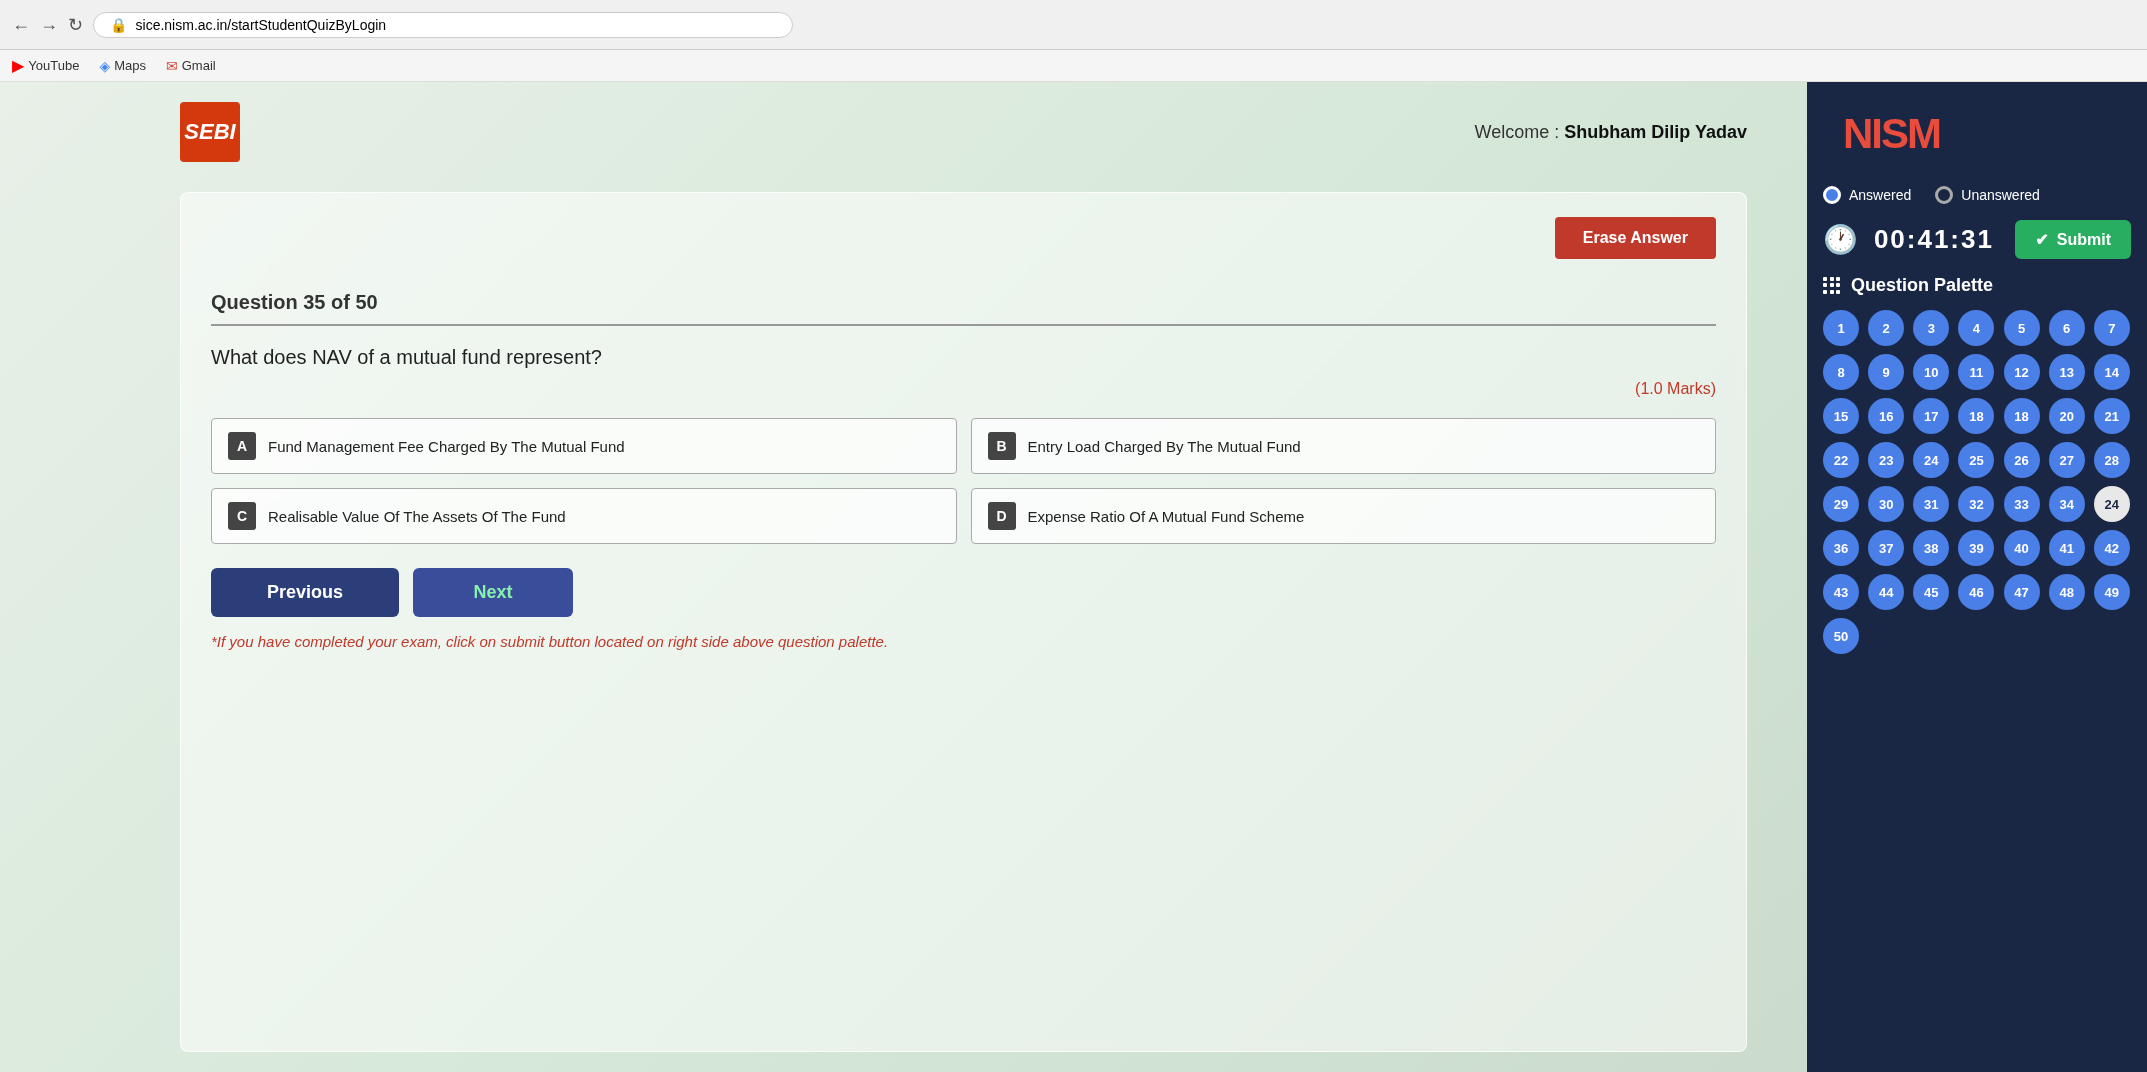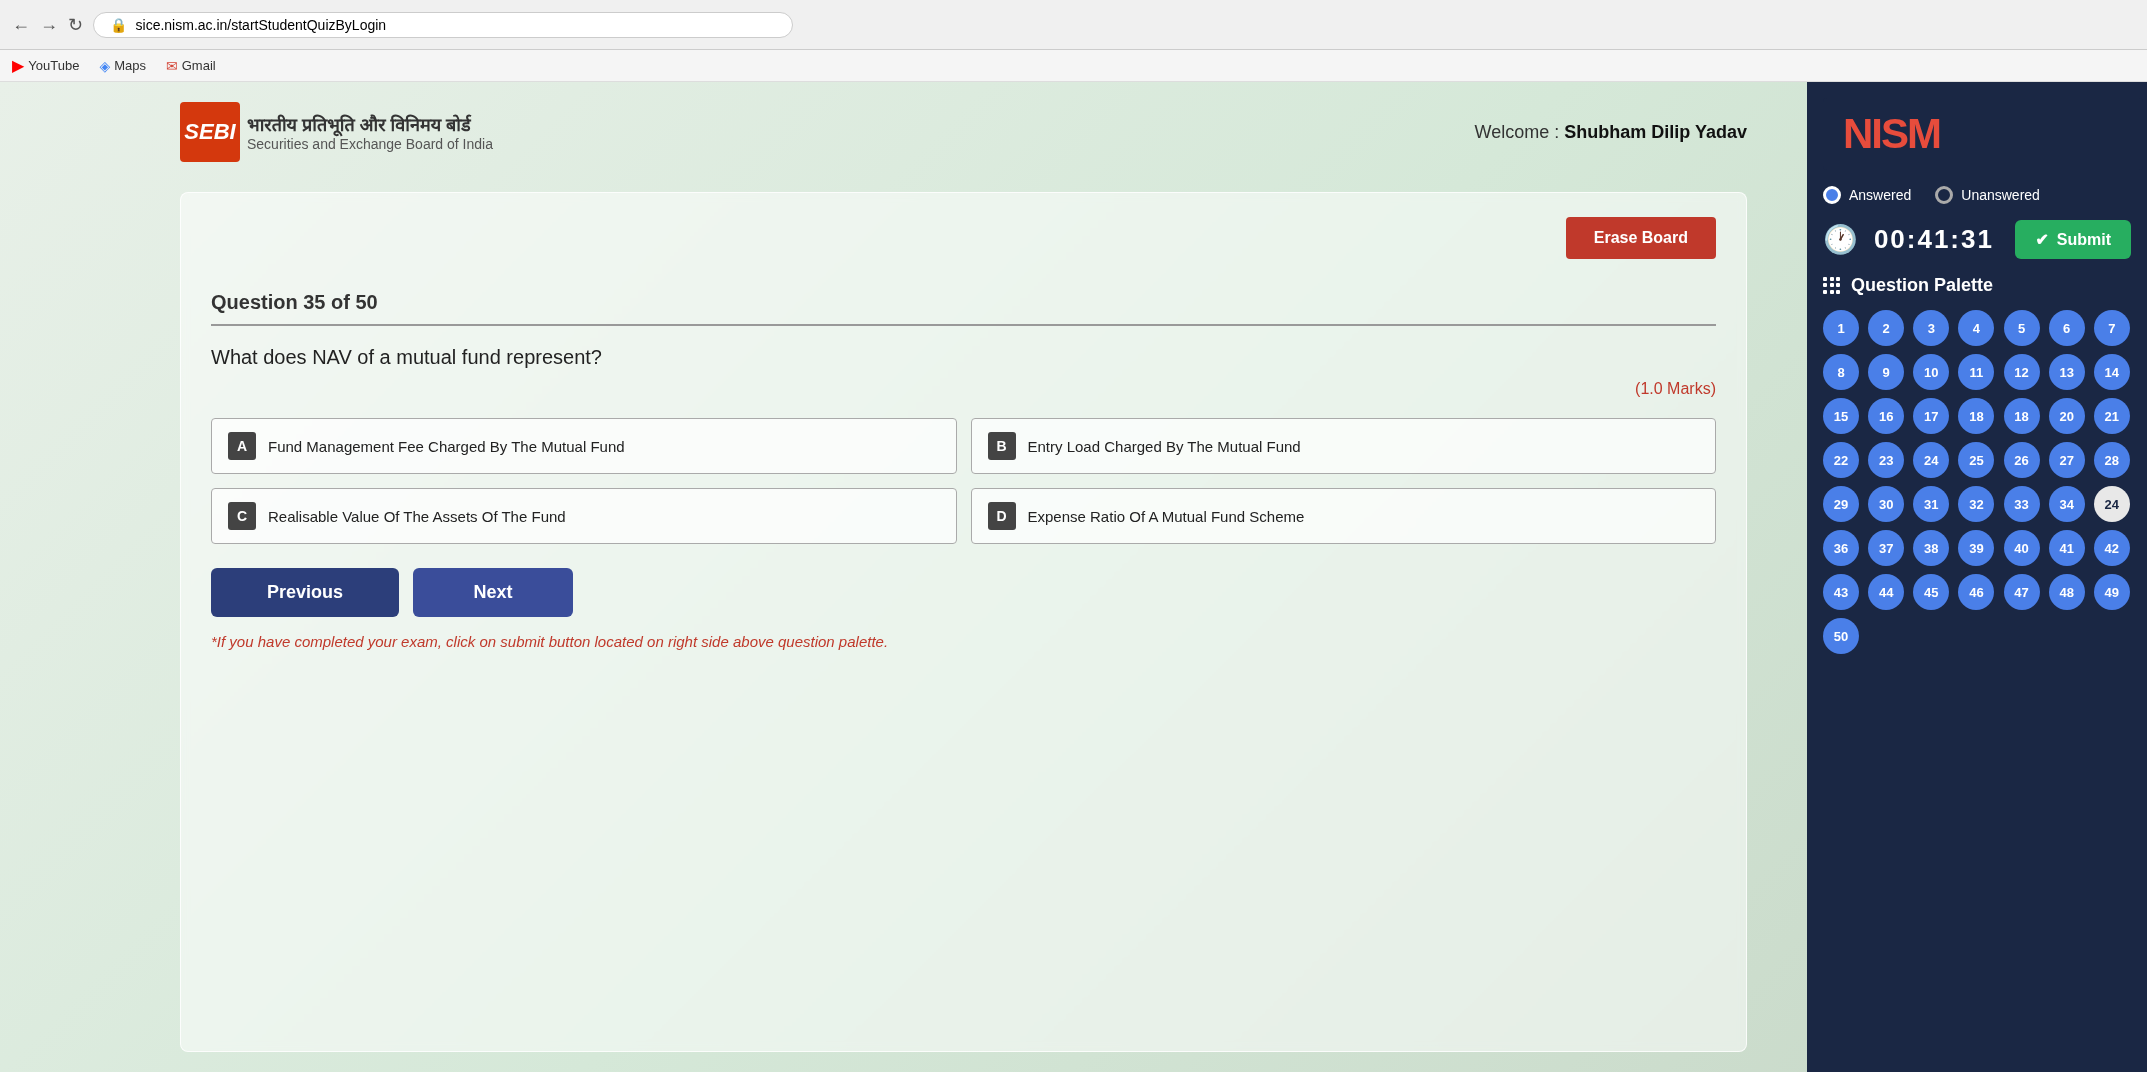--- a/index.html
+++ b/index.html
@@ -253,21 +253,21 @@
       padding: 14px 56px;
       font-size: 18px;
       font-weight: bold;
       border-radius: 6px;
       cursor: pointer;
       min-width: 160px;
     }
 
     .next-btn {
       background: #3a4d9a;
-      color: #ffffff;
+      color: #86efac;
       border: none;
       padding: 14px 40px;
       font-size: 18px;
       font-weight: bold;
       border-radius: 6px;
       cursor: pointer;
       min-width: 160px;
     }
 
     .submit-note {
@@ -429,34 +429,30 @@
 
 <div class="main-content">
 
   <div class="quiz-area">
 
     <div class="sebi-header">
       <div class="sebi-logo">
         <div class="sebi-emblem">
           <span>SEBI</span>
         </div>
-        <div class="sebi-text">
-          <span class="sebi-hindi">भारतीय प्रतिभूति और विनिमय बोर्ड</span>
-          <span class="sebi-english">Securities and Exchange Board of India</span>
-        </div>
       </div>
       <div class="welcome-text">
         <span>Welcome :</span>
         <span class="welcome-name">Shubham Dilip Yadav</span>
       </div>
     </div>
 
     <div class="quiz-box">
 
-      <button class="erase-answer-btn">Erase Board</button>
+      <button class="erase-answer-btn">Erase Answer</button>
 
       <div class="question-progress">Question 35 of 50</div>
 
       <div class="question-text">What does NAV of a mutual fund represent?</div>
       <div class="marks-text">(1.0 Marks)</div>
 
       <div class="options-grid">
 
         <div class="option-item">
           <div class="option-label">A</div>

